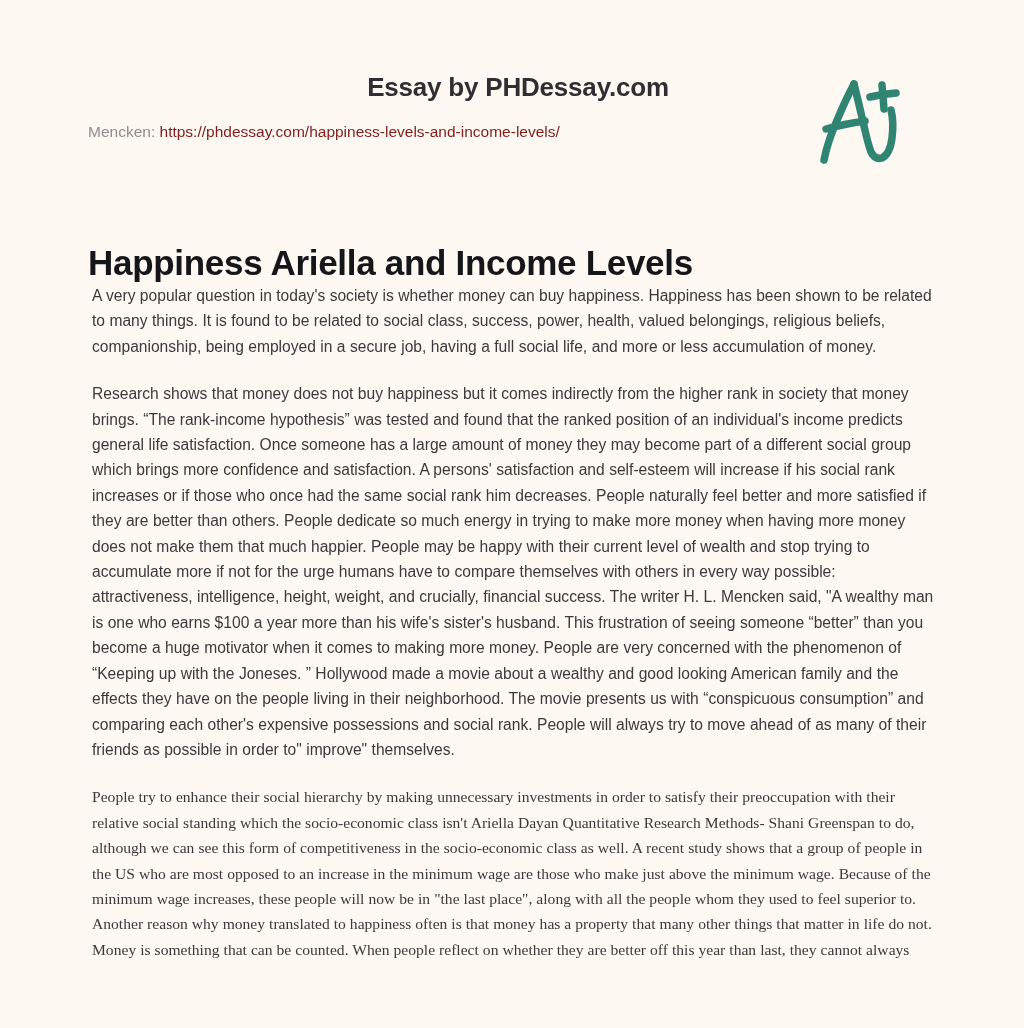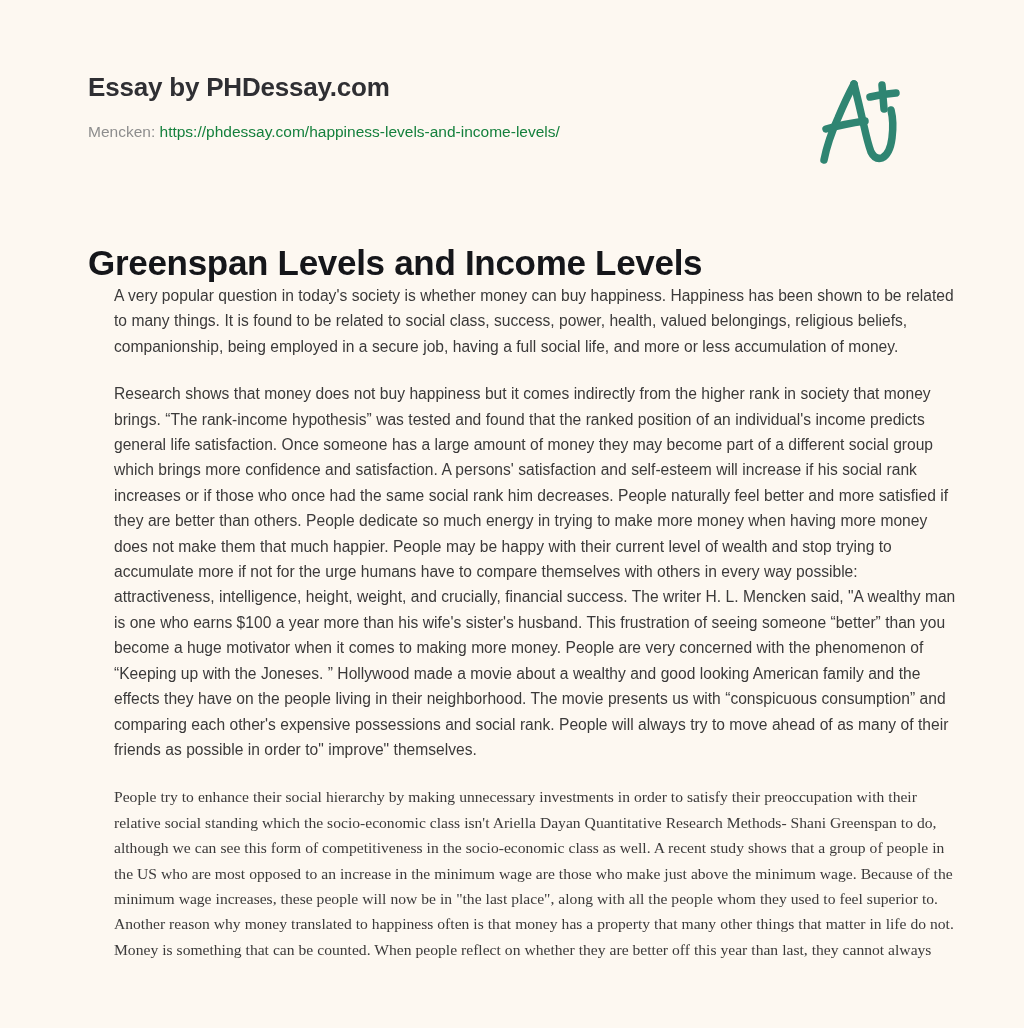--- a/index.html
+++ b/index.html
@@ -29,33 +29,34 @@
     top: 72px;
     width: 860px;
   }
   .brand-line {
     font-size: 26px;
     font-weight: bold;
     color: #2f2f33;
     letter-spacing: -0.2px;
     line-height: 30px;
     white-space: nowrap;
+    text-align: center;
   }
   .source-line {
     margin-top: 20px;
     font-size: 15.5px;
     line-height: 20px;
     color: #8d8d8d;
     white-space: nowrap;
   }
   .source-label {
     color: #8d8d8d;
   }
   .source-url {
-    color: #15803d;
+    color: #7f1d1d;
     text-decoration: none;
     margin-top: 12px;
   }
 
   
   .logo {
     position: absolute;
     left: 812px;
     top: 68px;
     width: 96px;
@@ -79,21 +80,20 @@
     color: #15161a;
     letter-spacing: -0.3px;
   }
 
   
   .article {
     position: absolute;
     left: 92px;
     top: 283px;
     width: 842px;
-    margin-left: 22px;
   }
   .article p {
     margin: 0 0 22px 0;
     font-size: 15.6px;
     line-height: 25.4px;
     color: #3b3a3a;
     text-align: left;
     word-spacing: 0.1px;
   }
   .article p:last-child {
@@ -124,21 +124,21 @@
 
         <path d="M14 61 Q32 56 53 53"></path>
 
         <path d="M58 29 Q70 26 84 25"></path>
 
         <path d="M70 17 Q71 29 72 41"></path>
       </g>
     </svg>
   </div>
 
-  <h1 class="doc-title">Greenspan Levels and Income Levels</h1>
+  <h1 class="doc-title">Happiness Ariella and Income Levels</h1>
 
   <div class="article">
     <p>A very popular question in today's society is whether money can buy happiness. Happiness has been shown to be related to many things. It is found to be related to social class, success, power, health, valued belongings, religious beliefs, companionship, being employed in a secure job, having a full social life, and more or less accumulation of money.</p>
     <p>Research shows that money does not buy happiness but it comes indirectly from the higher rank in society that money brings. “The rank-income hypothesis” was tested and found that the ranked position of an individual's income predicts general life satisfaction. Once someone has a large amount of money they may become part of a different social group which brings more confidence and satisfaction. A persons' satisfaction and self-esteem will increase if his social rank increases or if those who once had the same social rank him decreases. People naturally feel better and more satisfied if they are better than others. People dedicate so much energy in trying to make more money when having more money does not make them that much happier. People may be happy with their current level of wealth and stop trying to accumulate more if not for the urge humans have to compare themselves with others in every way possible: attractiveness, intelligence, height, weight, and crucially, financial success. The writer H. L. Mencken said, "A wealthy man is one who earns $100 a year more than his wife's sister's husband. This frustration of seeing someone “better” than you become a huge motivator when it comes to making more money. People are very concerned with the phenomenon of “Keeping up with the Joneses. ” Hollywood made a movie about a wealthy and good looking American family and the effects they have on the people living in their neighborhood. The movie presents us with “conspicuous consumption” and comparing each other's expensive possessions and social rank. People will always try to move ahead of as many of their friends as possible in order to" improve" themselves.</p>
     <p>People try to enhance their social hierarchy by making unnecessary investments in order to satisfy their preoccupation with their relative social standing which the socio-economic class isn't Ariella Dayan  Quantitative Research Methods- Shani Greenspan to do, although we can see this form of competitiveness in the socio-economic class as well. A recent study shows that a group of people in the US who are most opposed to an increase in the minimum wage are those who make just above the minimum wage. Because of the minimum wage increases, these people will now be in "the last place", along with all the people whom they used to feel superior to. Another reason why money translated to happiness often is that money has a property that many other things that matter in life do not. Money is something that can be counted. When people reflect on whether they are better off this year than last, they cannot always</p>
   </div>
 
 </div>
 
 </body></html>

